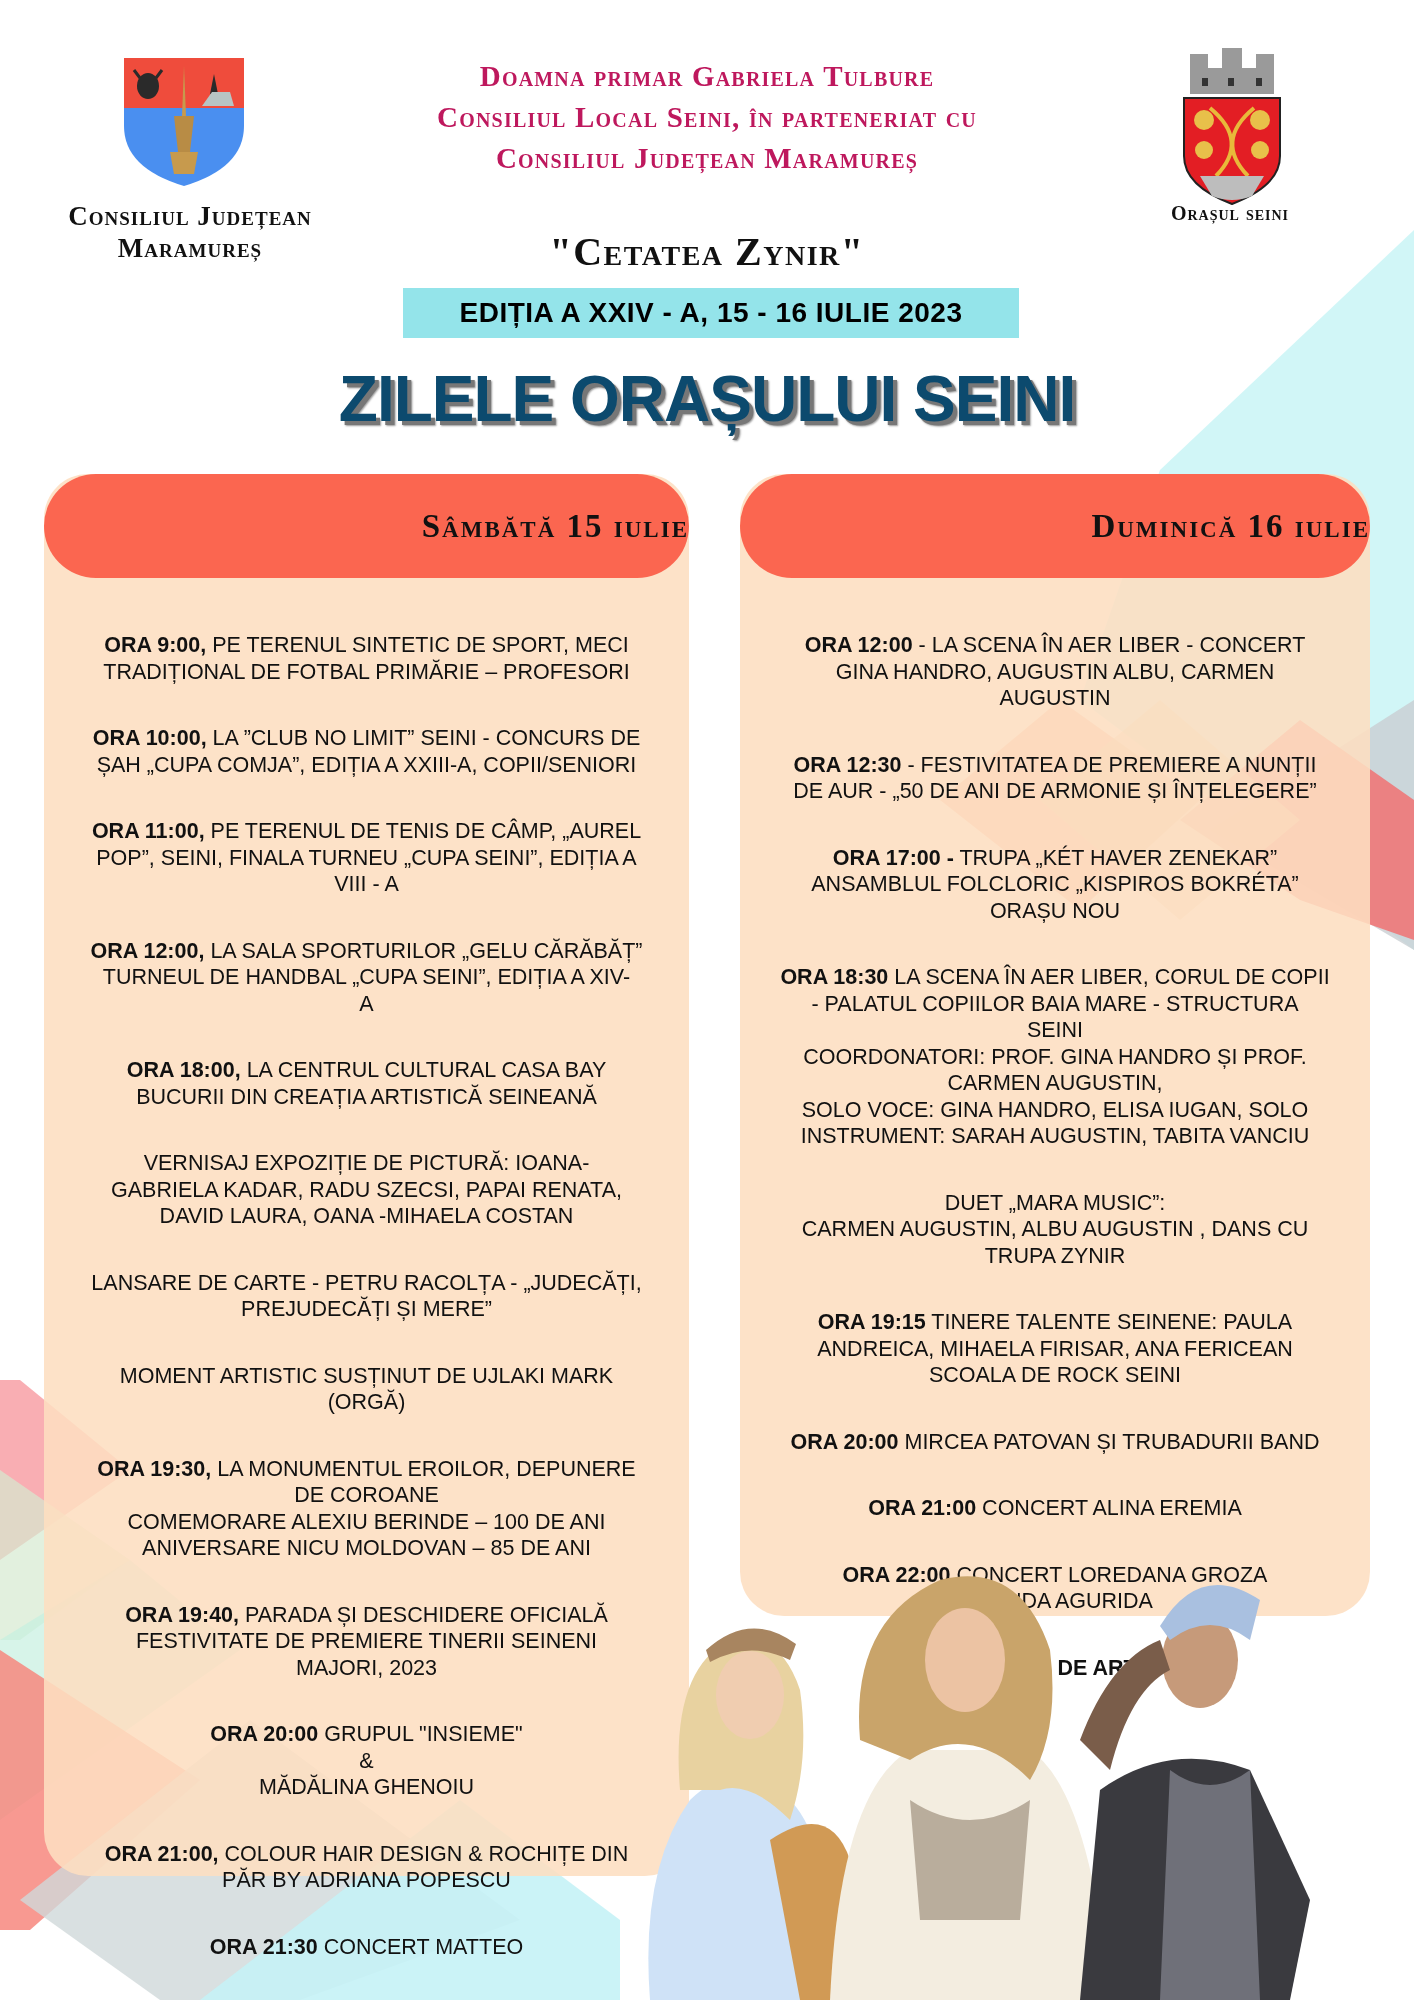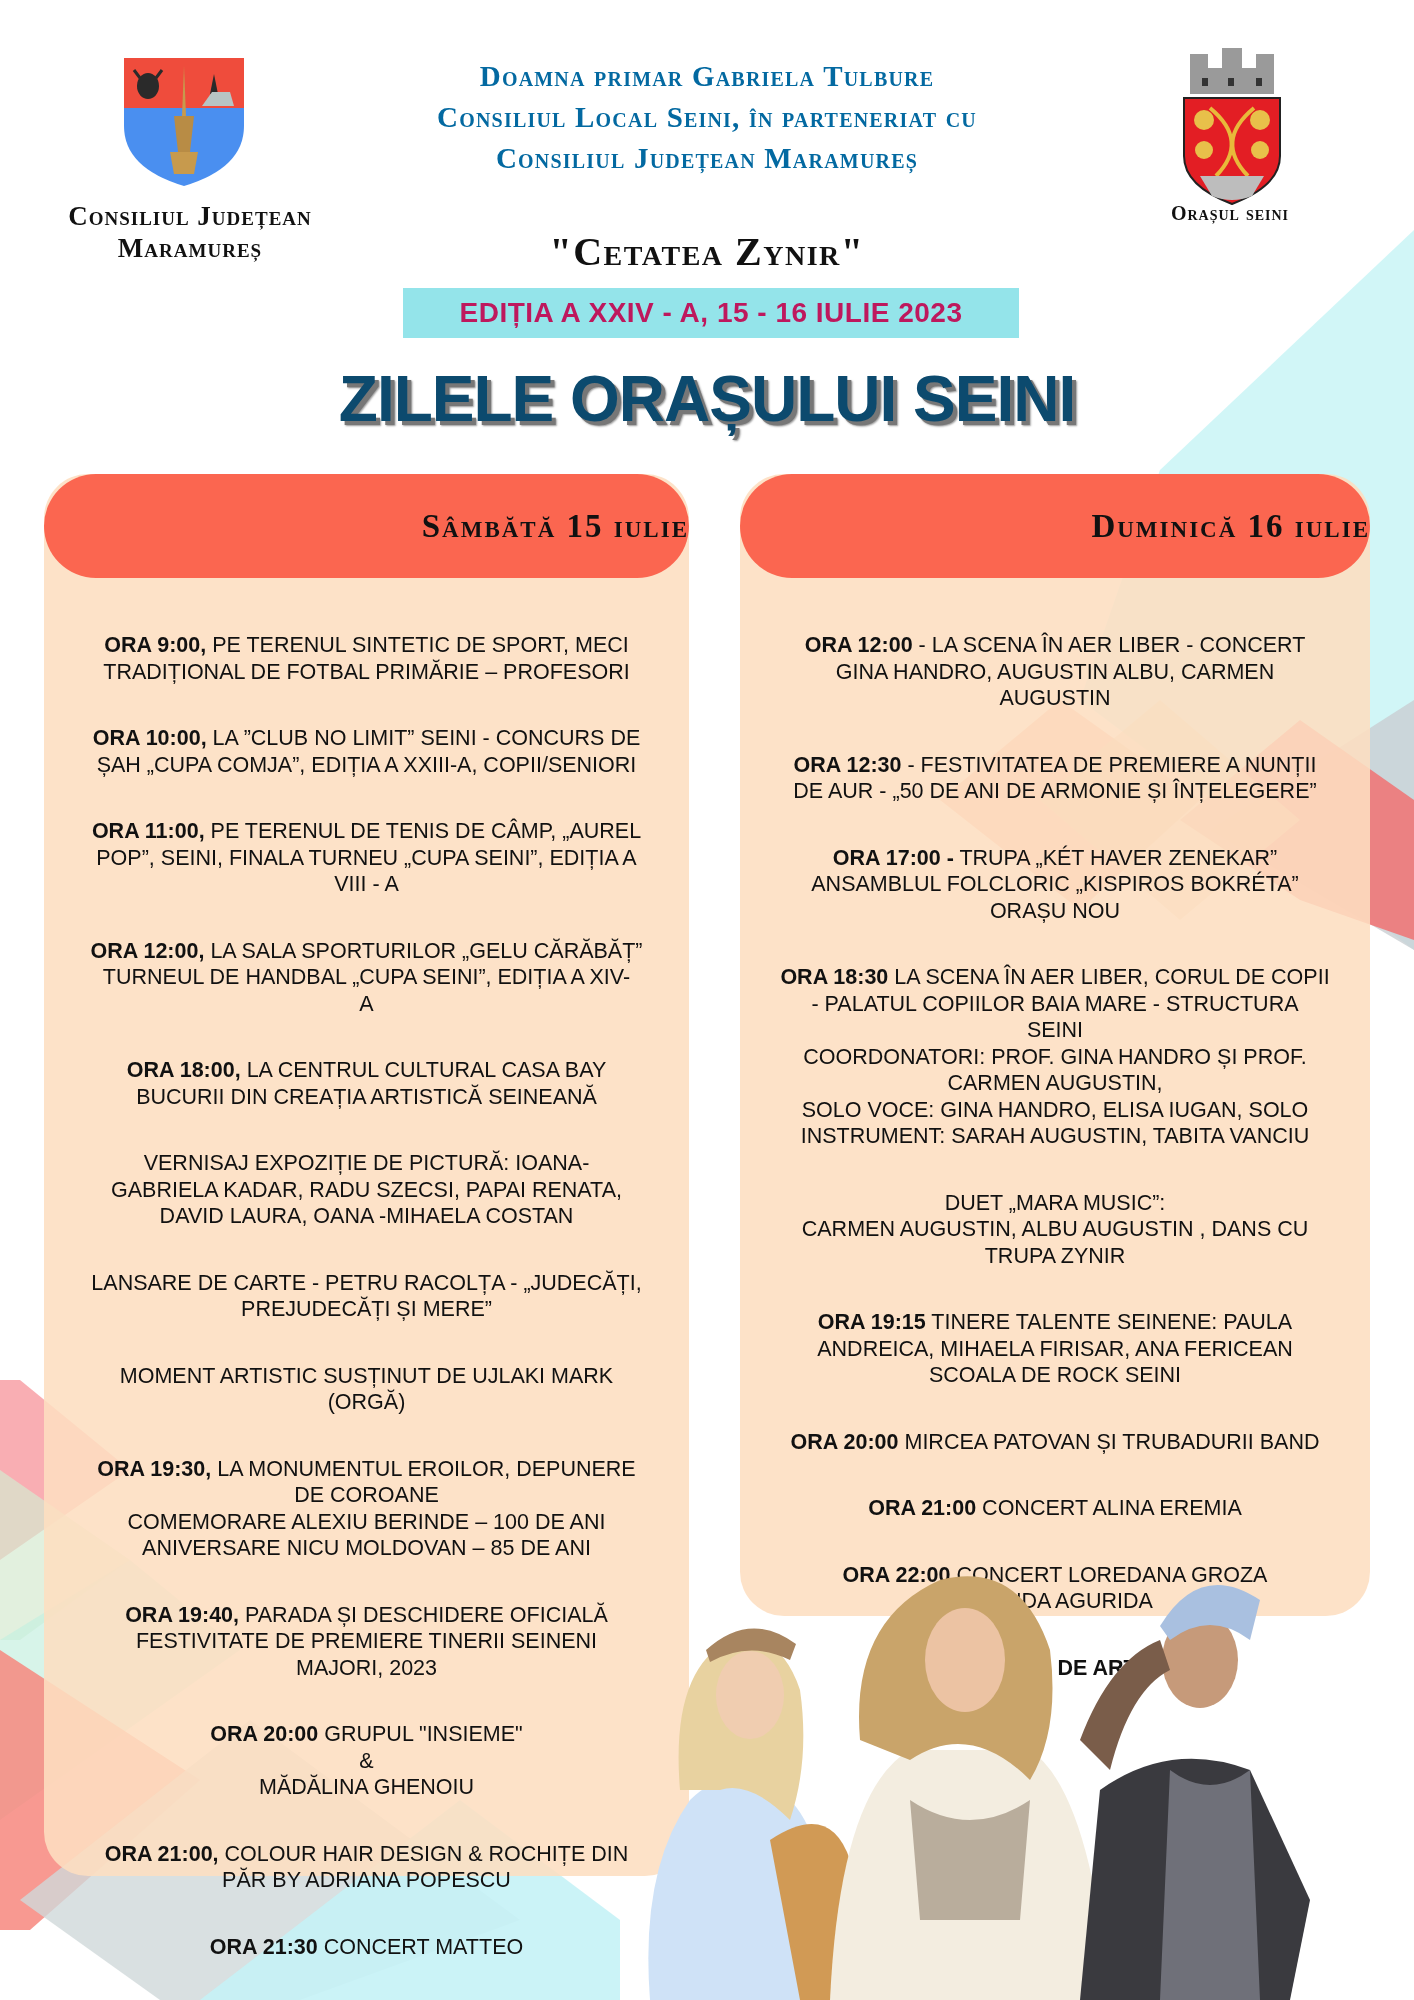--- a/index.html
+++ b/index.html
@@ -13,31 +13,31 @@
   .logo-caption {
     position: absolute; font-family: "Liberation Serif", serif; font-weight: bold;
     font-variant: small-caps; text-align: center; letter-spacing: 1px; color: #111;
   }
   .cap-left { left: 40px; top: 200px; width: 300px; font-size: 27px; line-height: 32px; }
   .cap-right { left: 1120px; top: 202px; width: 220px; font-size: 20px; }
 
   .organizers {
     position: absolute; left: 340px; top: 56px; width: 734px; text-align: center;
     font-family: "Liberation Serif", serif; font-weight: bold; font-variant: small-caps;
-    font-size: 29px; line-height: 41px; letter-spacing: 1.2px; color: #0369a1;
+    font-size: 29px; line-height: 41px; letter-spacing: 1.2px; color: #be185d;
   }
   .event-title {
     position: absolute; left: 340px; top: 228px; width: 734px; text-align: center;
     font-family: "Liberation Serif", serif; font-variant: small-caps; font-weight: bold;
     font-size: 40px; letter-spacing: 1.5px; color: #111;
   }
   .edition-banner {
     position: absolute; left: 403px; top: 288px; width: 616px; height: 50px;
     background: #94e4ea; text-align: center; font-weight: bold; font-size: 28px;
-    line-height: 50px; letter-spacing: 0.5px; color: #be185d;
+    line-height: 50px; letter-spacing: 0.5px; color: #000000;
   }
   .main-title {
     position: absolute; left: 200px; top: 362px; width: 1014px; text-align: center;
     font-weight: 900; font-size: 64px; letter-spacing: -1px; color: #0c4a6e;
     text-shadow: 4px 4px 0 #777, 5px 5px 2px #999;
   }
 
   .day-card {
     position: absolute; background: rgba(253, 222, 192, 0.88); border-radius: 44px;
   }

